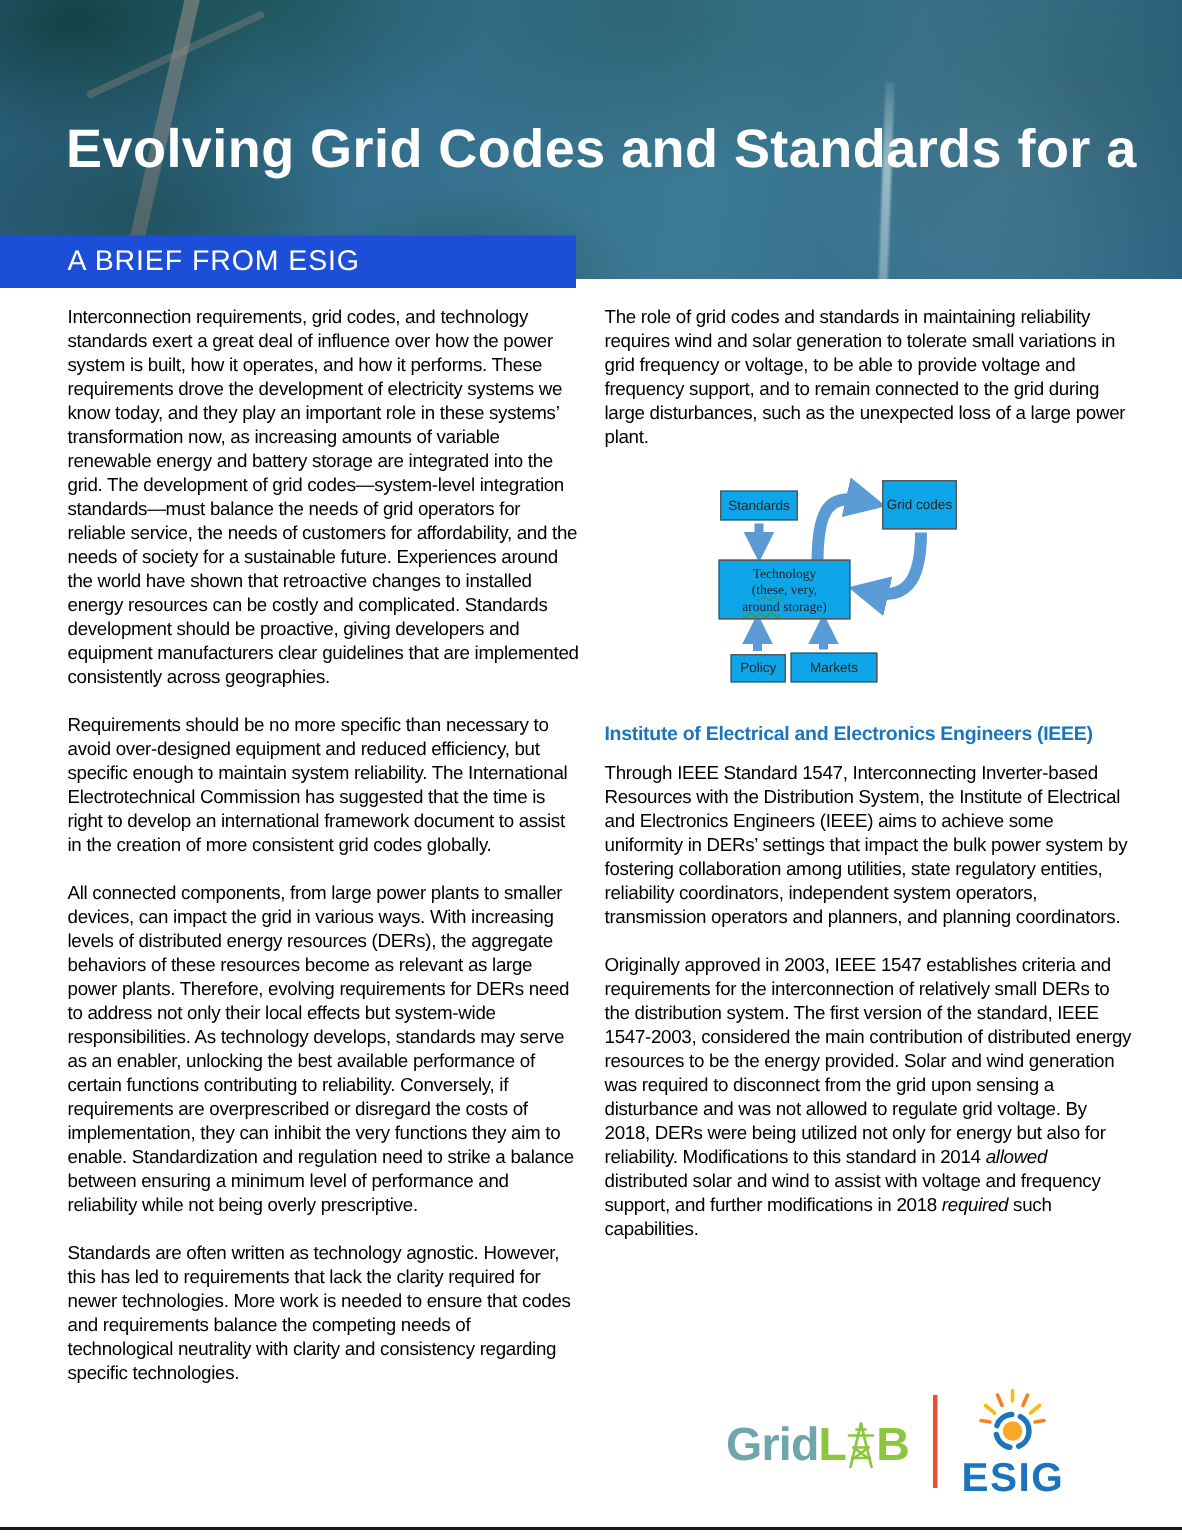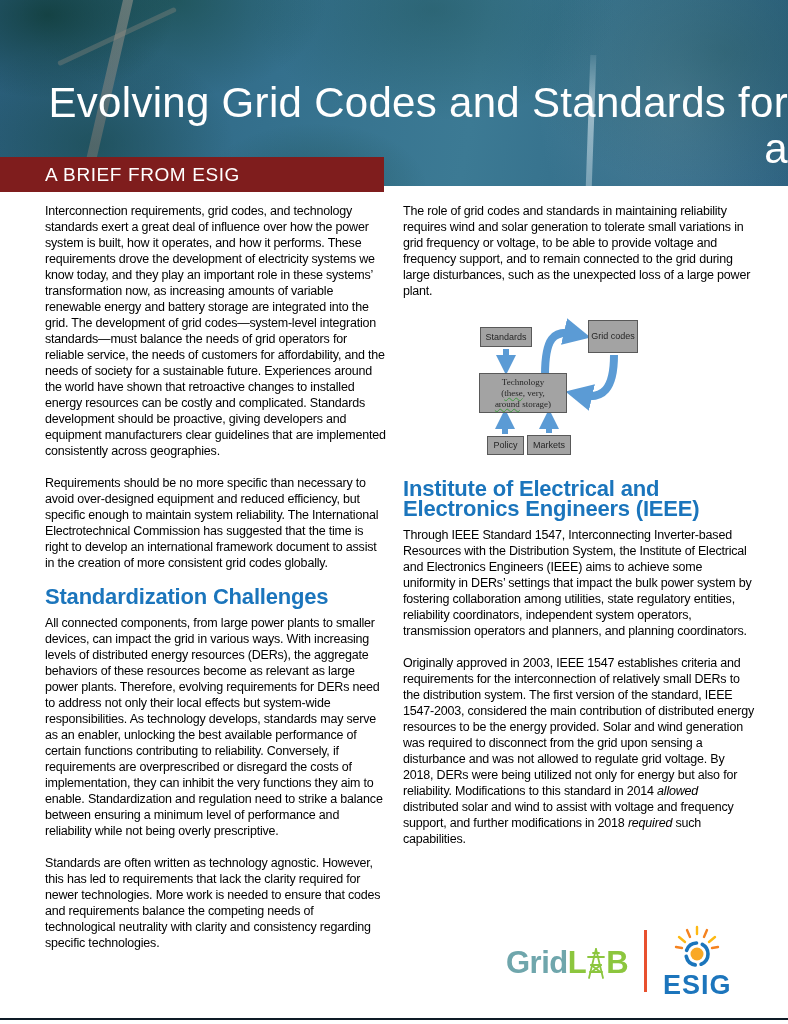--- a/index.html
+++ b/index.html
@@ -24,55 +24,55 @@
     radial-gradient(ellipse 200px 260px at 86% 55%, rgba(130,170,190,0.30), transparent 70%); }
   .trunk { position: absolute; left: 100px; top: -15px; width: 10px; height: 230px;
     background: linear-gradient(to bottom, rgba(170,160,150,0.5), rgba(120,110,100,0.45));
     transform: rotate(13deg); border-radius: 4px; }
   .branch { position: absolute; left: 52px; top: 34px; width: 130px; height: 5px;
     background: rgba(150,140,130,0.35); transform: rotate(-25deg); border-radius: 3px; }
   .waterfall { position: absolute; left: 588px; top: 55px; width: 6px; height: 135px;
     background: linear-gradient(to bottom, rgba(240,248,250,0.10), rgba(235,245,250,0.55) 40%, rgba(235,245,250,0.35));
     transform: rotate(2deg); filter: blur(0.7px); }
   .hero-title { position: absolute; left: 44px; top: 52px; color: #ffffff;
-    font-size: 42px; font-weight: 400; line-height: 46px; letter-spacing: 0.3px; text-align: right; }
+    font-size: 36px; font-weight: 700; line-height: 46px; letter-spacing: 0.3px; }
 
   .banner { position: absolute; left: 0; top: 157px; width: 384px; height: 35px;
-    background: #7f1d1d; display: flex; align-items: center; padding-left: 45px; z-index: 3; }
+    background: #1d4ed8; display: flex; align-items: center; padding-left: 45px; z-index: 3; }
   .banner-text { color: #ffffff; font-size: 19px; letter-spacing: 0.6px; }
 
   
   .columns { position: absolute; top: 203px; left: 45px; width: 710px; display: flex; }
   .col-left  { width: 342px; margin-right: 16px; }
   .col-right { width: 352px; }
   .col-left p, .col-right p {
     margin: 0 0 16px 0; font-size: 12.5px; line-height: 16px;
     letter-spacing: -0.2px; color: #000000;
   }
   h2.section-heading {
-    margin: 4px 0 8px 0; font-size: 22px; line-height: 20px;
+    margin: 4px 0 8px 0; font-size: 13px; line-height: 20px;
     color: #1B75BC; font-weight: 700; letter-spacing: -0.2px;
   }
   em { }
 
   
   .diagram { position: relative; width: 240px; height: 152px; margin: 2px 0 12px 50px; }
   .diagram svg.arrows { position: absolute; inset: 0; z-index: 1; }
-  .dbox { position: absolute; z-index: 2; background: #a3a3a3; border: 1px solid #595959;
+  .dbox { position: absolute; z-index: 2; background: #0ea5e9; border: 1px solid #595959;
     color: #262626; font-size: 9px; line-height: 11px; letter-spacing: 0;
     display: flex; flex-direction: column; align-items: center; justify-content: center; text-align: center; }
   .dbox-standards { left: 27px;  top: 12px;  width: 52px; height: 20px; }
   .dbox-gridcodes { left: 135px; top: 5px;   width: 50px; height: 33px; }
   .dbox-tech      { left: 26px;  top: 58px;  width: 88px; height: 40px; font-family: Liberation Serif, serif; }
   .dbox-policy    { left: 34px;  top: 121px; width: 37px; height: 19px; }
-  .dbox-markets   { left: 74px;  top: 120px; width: 44px; height: 20px; }
+  .dbox-markets   { left: 74px;  top: 120px; width: 58px; height: 20px; }
   .sq { text-decoration: underline; text-decoration-style: wavy; text-decoration-color: #3F9B3F; text-decoration-thickness: 1px; }
 
   
-  .logos { position: absolute; left: 506px; top: 920px; height: 82px; display: flex; align-items: center; }
+  .logos { position: absolute; left: 484px; top: 920px; height: 82px; display: flex; align-items: center; }
   .gridlab { display: flex; align-items: flex-end; }
   .gridlab .gl-txt { font-size: 31px; line-height: 30px; font-weight: 600; letter-spacing: -0.5px; }
   .gl-teal  { color: #6FA6AC; }
   .gl-green { color: #8CC63E; }
   .tower-svg { margin: 0 -2px; transform: translateY(2px); }
   .logo-divider { width: 3px; height: 62px; background: #E8502E; margin: 0 16px 0 16px; }
   .esig { display: flex; flex-direction: column; align-items: center; }
   .esig-text { font-size: 27px; line-height: 26px; font-weight: 700; color: #1C75BC; letter-spacing: 1px; }
 
   .footer-line { position: absolute; top: 1018px; left: 0; width: 788px; height: 2px; background: #0E1B26; }
@@ -95,21 +95,20 @@
 
   <div class="banner">
     <span class="banner-text">A BRIEF FROM ESIG</span>
   </div>
 
   <main class="columns">
 
     <section class="col-left">
       <p>Interconnection requirements, grid codes, and technology standards exert a great deal of influence over how the power system is built, how it operates, and how it performs. These requirements drove the development of electricity systems we know today, and they play an important role in these systems’ transformation now, as increasing amounts of variable renewable energy and battery storage are integrated into the grid. The development of grid codes—system-level integration standards—must balance the needs of grid operators for reliable service, the needs of customers for affordability, and the needs of society for a sustainable future. Experiences around the world have shown that retroactive changes to installed energy resources can be costly and complicated. Standards development should be proactive, giving developers and equipment manufacturers clear guidelines that are implemented consistently across geographies.</p>
       <p>Requirements should be no more specific than necessary to avoid over-designed equipment and reduced efficiency, but specific enough to maintain system reliability. The International Electrotechnical Commission has suggested that the time is right to develop an international framework document to assist in the creation of more consistent grid codes globally.</p>
-      <h2 class="section-heading">Standardization Challenges</h2>
       <p>All connected components, from large power plants to smaller devices, can impact the grid in various ways. With increasing levels of distributed energy resources (DERs), the aggregate behaviors of these resources become as relevant as large power plants. Therefore, evolving requirements for DERs need to address not only their local effects but system-wide responsibilities. As technology develops, standards may serve as an enabler, unlocking the best available performance of certain functions contributing to reliability. Conversely, if requirements are overprescribed or disregard the costs of implementation, they can inhibit the very functions they aim to enable. Standardization and regulation need to strike a balance between ensuring a minimum level of performance and reliability while not being overly prescriptive.</p>
       <p>Standards are often written as technology agnostic. However, this has led to requirements that lack the clarity required for newer technologies. More work is needed to ensure that codes and requirements balance the competing needs of technological neutrality with clarity and consistency regarding specific technologies.</p>
     </section>
 
     <section class="col-right">
       <p>The role of grid codes and standards in maintaining reliability requires wind and solar generation to tolerate small variations in grid frequency or voltage, to be able to provide voltage and frequency support, and to remain connected to the grid during large disturbances, such as the unexpected loss of a large power plant.</p>
 
       <figure class="diagram" style="margin-top:2px;">
         <svg class="arrows" width="240" height="152" viewBox="0 0 240 152">
           <defs>

